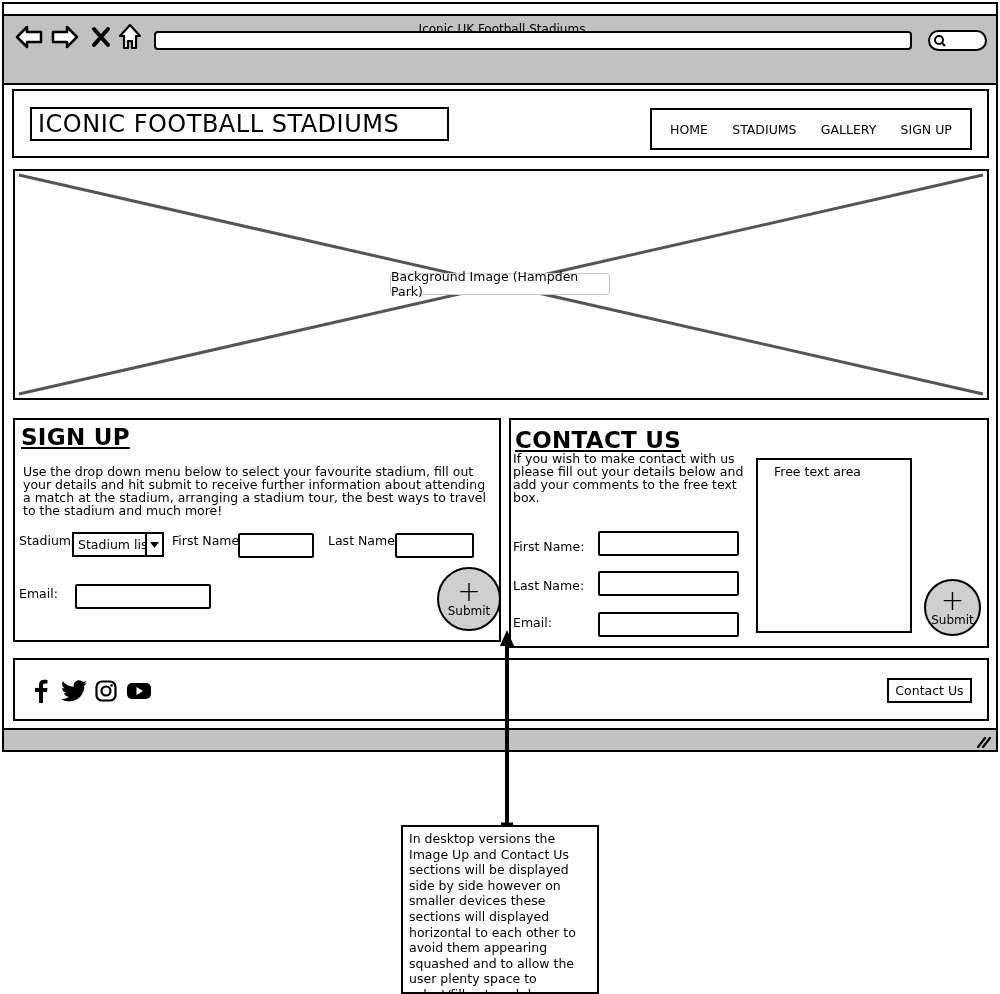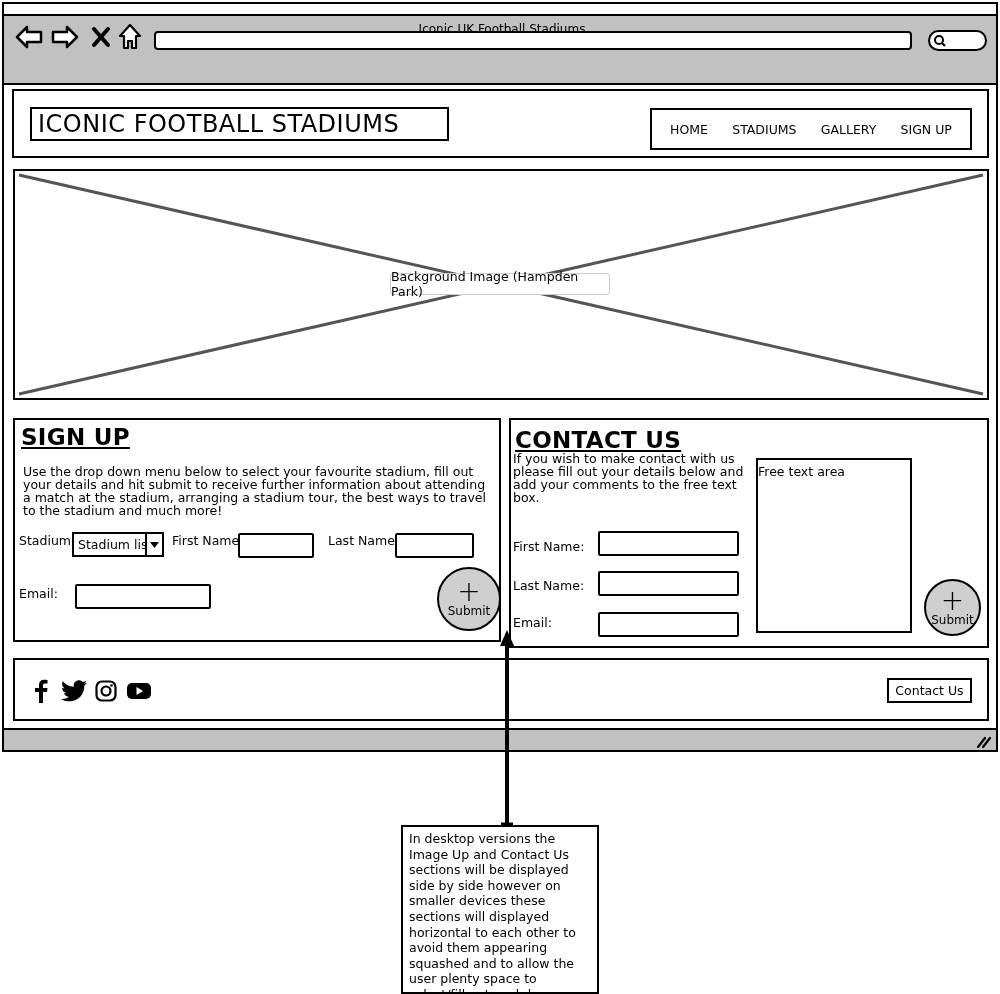--- a/index.html
+++ b/index.html
@@ -38,21 +38,21 @@
   .lbl { font-size: 12.5px; }
   .field { border: 2px solid #000; background: #fff; border-radius: 2px; }
   .submit-btn { border: 2px solid #000; background: #cfcfcf; border-radius: 50%; display: flex; flex-direction: column; align-items: center; justify-content: center; cursor: pointer; }
   .submit-plus { font-size: 28px; line-height: 24px; font-weight: 300; }
   .submit-lbl { font-size: 12px; line-height: 14px; }
 
   #stadium-select { left: 72px; top: 532px; width: 92px; height: 25px; border: 2px solid #000; background: #fff; display: flex; align-items: center; }
   #stadium-select .val { flex: 1; font-size: 12.5px; padding-left: 4px; white-space: nowrap; overflow: hidden; }
   #stadium-select .arrow { width: 17px; height: 100%; border-left: 2px solid #000; display: flex; align-items: center; justify-content: center; }
 
-  #freetext { left: 756px; top: 458px; width: 156px; height: 175px; border: 2px solid #000; background: #fff; padding: 4px 0; font-size: 12.5px; }
+  #freetext { left: 756px; top: 458px; width: 156px; height: 175px; border: 2px solid #000; background: #fff; padding: 4px 16px; font-size: 12.5px; }
 
   
   #footer { left: 13px; top: 658px; width: 976px; height: 63px; }
   .social { top: 678px; width: 26px; height: 26px; display: flex; align-items: center; justify-content: center; cursor: pointer; }
   #contact-btn { left: 887px; top: 678px; width: 85px; height: 25px; border: 2px solid #000; background: #fff; font-size: 12.5px; display: flex; align-items: center; justify-content: center; cursor: pointer; }
 
   
   #note { left: 401px; top: 825px; width: 198px; height: 169px; border: 2px solid #000; background: #fff; padding: 4px 6px; font-size: 12.5px; line-height: 15.6px; }
 </style>
 </head>

